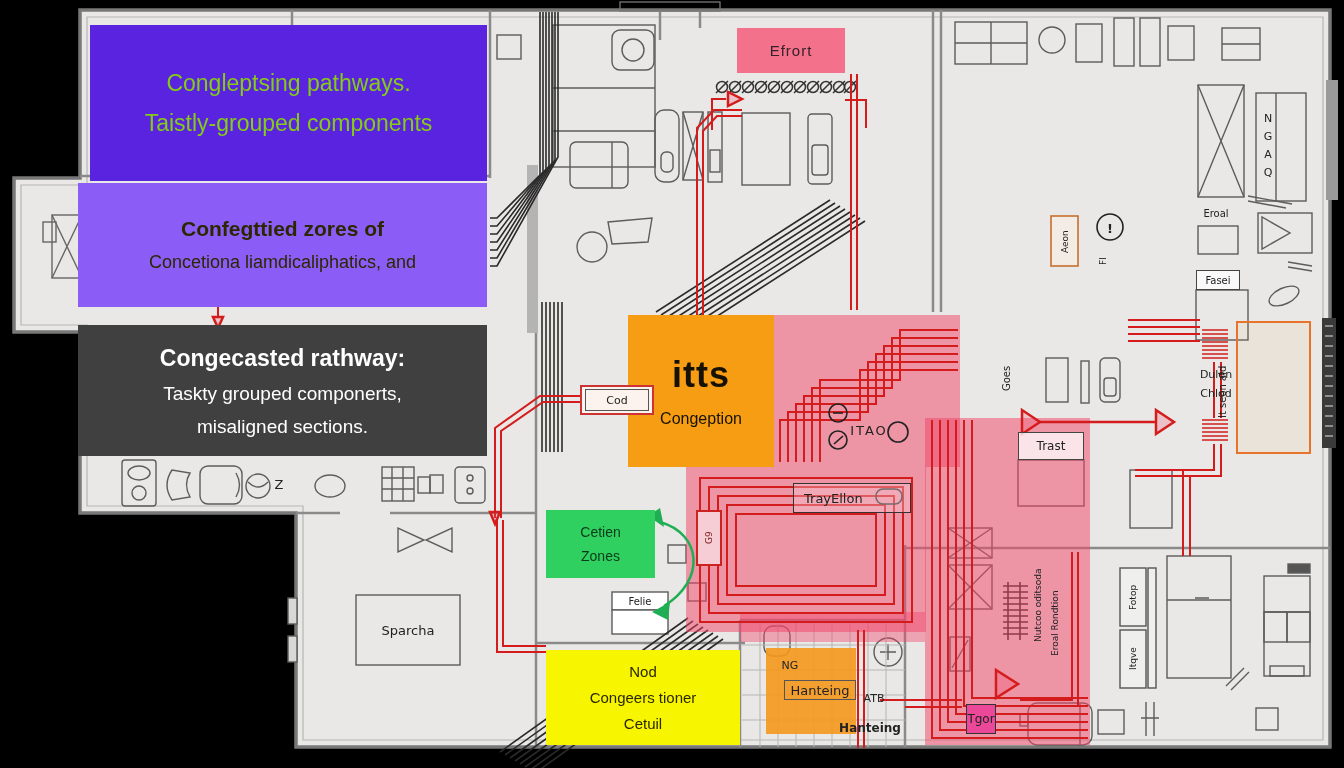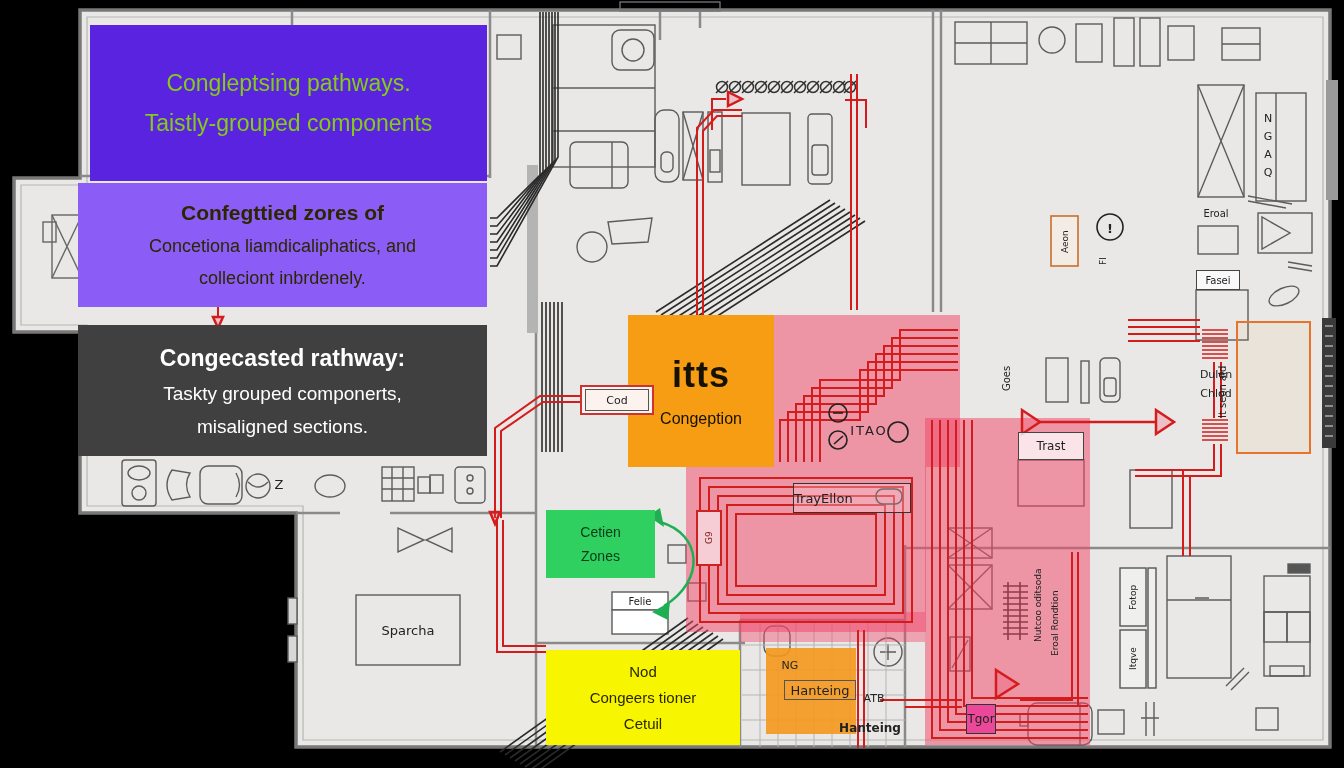--- a/index.html
+++ b/index.html
@@ -333,46 +333,48 @@
   </g>
 </svg>
 
 <div class="ov note note-purple">
   <div class="l">Congleptsing pathways.</div>
   <div class="l">Taistly-grouped components</div>
 </div>
 <div class="ov note note-yellow">
   <div class="t">Confegttied zores of</div>
   <div class="l">Concetiona liamdicaliphatics, and</div>
-  <div class="l">colleciont inbrdenely.</div>
 </div>
 <div class="ov note note-blue">
   <div class="t">Congecasted rathway:</div>
   <div class="l">Taskty grouped componerts,</div>
   <div class="l">misaligned sections.</div>
 </div>
 <div class="ov note note-orange">
   <div class="t">itts</div>
   <div class="s">Congeption</div>
 </div>
 <div class="ov note note-green">
   <div class="l">Cetien</div>
   <div class="l">Zones</div>
 </div>
 <div class="ov note note-yellow2">
   <div class="l">Nod</div>
   <div class="l">Congeers tioner</div>
   <div class="l">Cetuil</div>
 </div>
+<div class="ov note note-effort">
+  <div class="l">Efrort</div>
+</div>
 
 <div class="lbl" style="left:580px;top:385px;width:74px;height:30px;border:2px solid #cc3333;background:#fdf3ee;">
   <span style="border:1px solid #555;width:62px;height:20px;display:flex;align-items:center;justify-content:center;">Cod</span>
 </div>
 <div class="lbl" style="left:846px;top:420px;width:46px;height:20px;font-size:13px;letter-spacing:2px;">ITAO</div>
-<div class="lbl" style="left:793px;top:483px;width:118px;height:30px;border:1.6px solid #333;background:rgba(250,210,218,0.35);justify-content:flex-start;padding-left:0;font-size:13px;">TrayEllon</div>
+<div class="lbl" style="left:793px;top:483px;width:118px;height:30px;border:1.6px solid #333;background:rgba(250,210,218,0.35);justify-content:flex-start;padding-left:10px;font-size:13px;">TrayEllon</div>
 <div class="lbl boxed" style="left:1018px;top:432px;width:66px;height:28px;font-size:12px;">Trast</div>
 <div class="lbl vtext" style="left:998px;top:352px;width:16px;height:52px;font-size:10px;">Goes</div>
 <div class="lbl vtext" style="left:1053px;top:219px;width:23px;height:45px;font-size:9px;">Aeon</div>
 <div class="lbl vtext" style="left:1096px;top:248px;width:13px;height:26px;font-size:9px;">FI</div>
 <div class="lbl" style="left:1100px;top:218px;width:20px;height:20px;font-size:13px;font-weight:bold;">!</div>
 <div class="lbl" style="left:1196px;top:206px;width:40px;height:14px;font-size:10px;">Eroal</div>
 <div class="lbl boxed" style="left:1196px;top:270px;width:44px;height:20px;font-size:10px;">Fasei</div>
 <div class="lbl" style="left:1190px;top:365px;width:52px;height:18px;font-size:11px;">Dulen</div>
 <div class="lbl" style="left:1190px;top:384px;width:52px;height:18px;font-size:11px;">Chlod</div>
 <div class="lbl vtext" style="left:1214px;top:342px;width:16px;height:100px;font-size:10px;">It seon ald</div>

